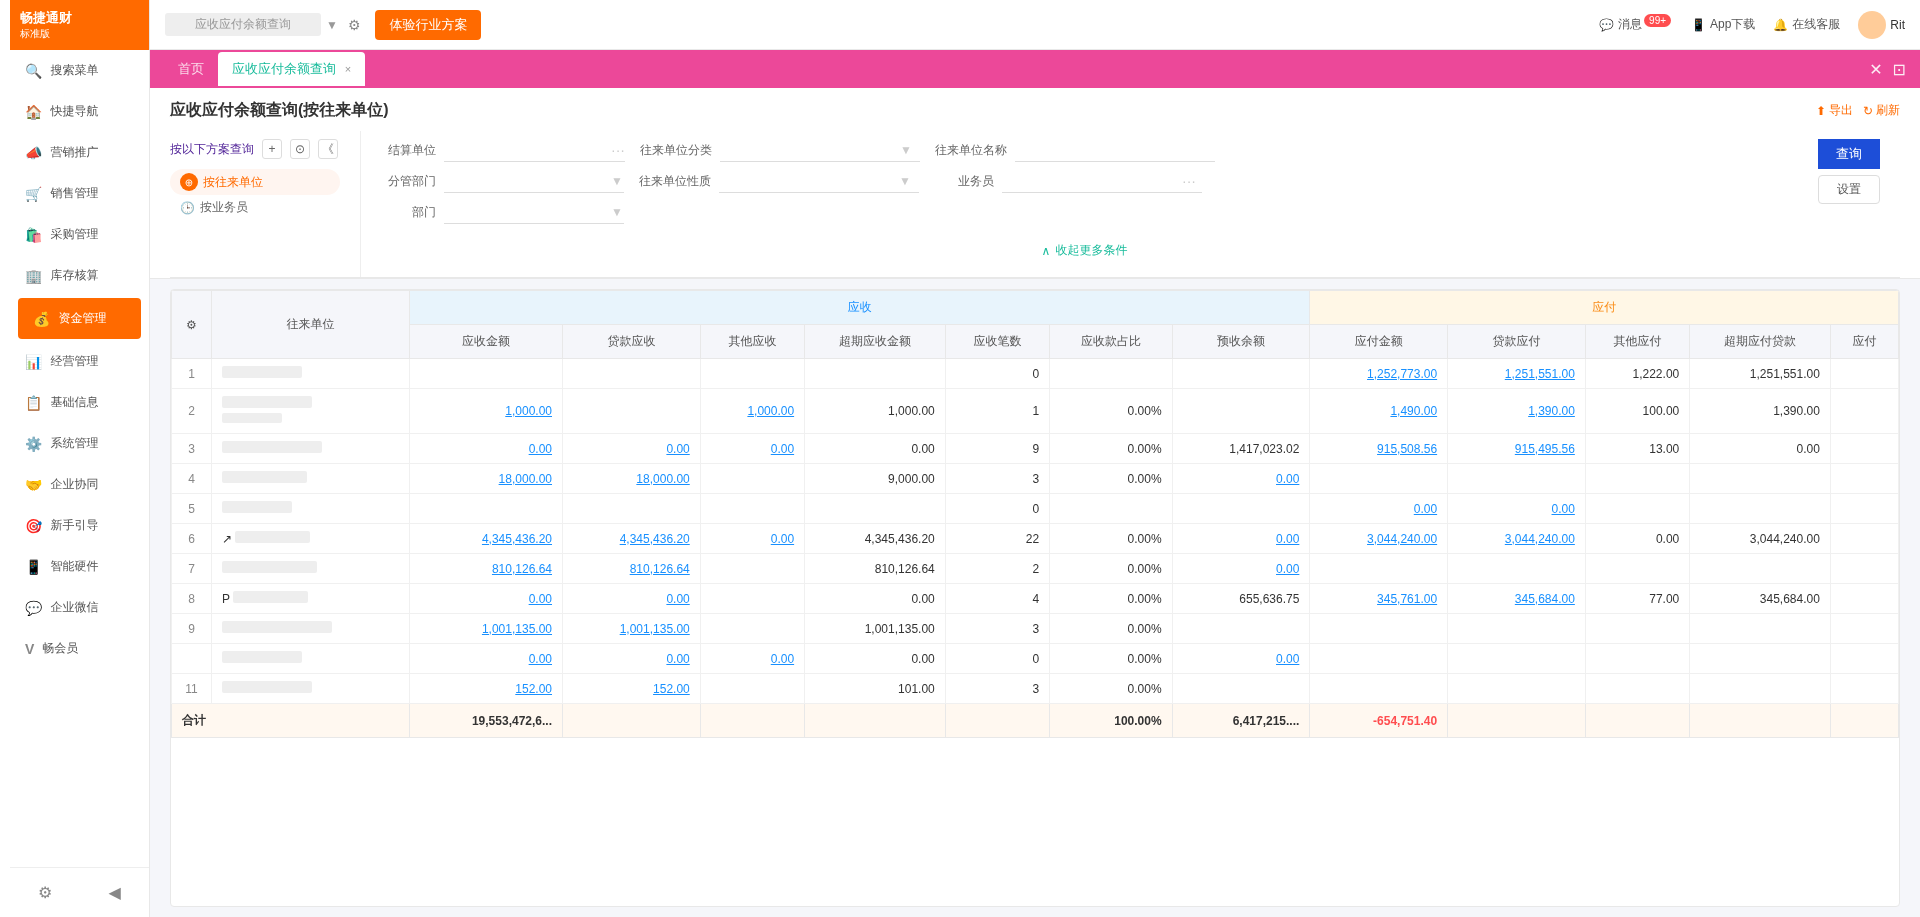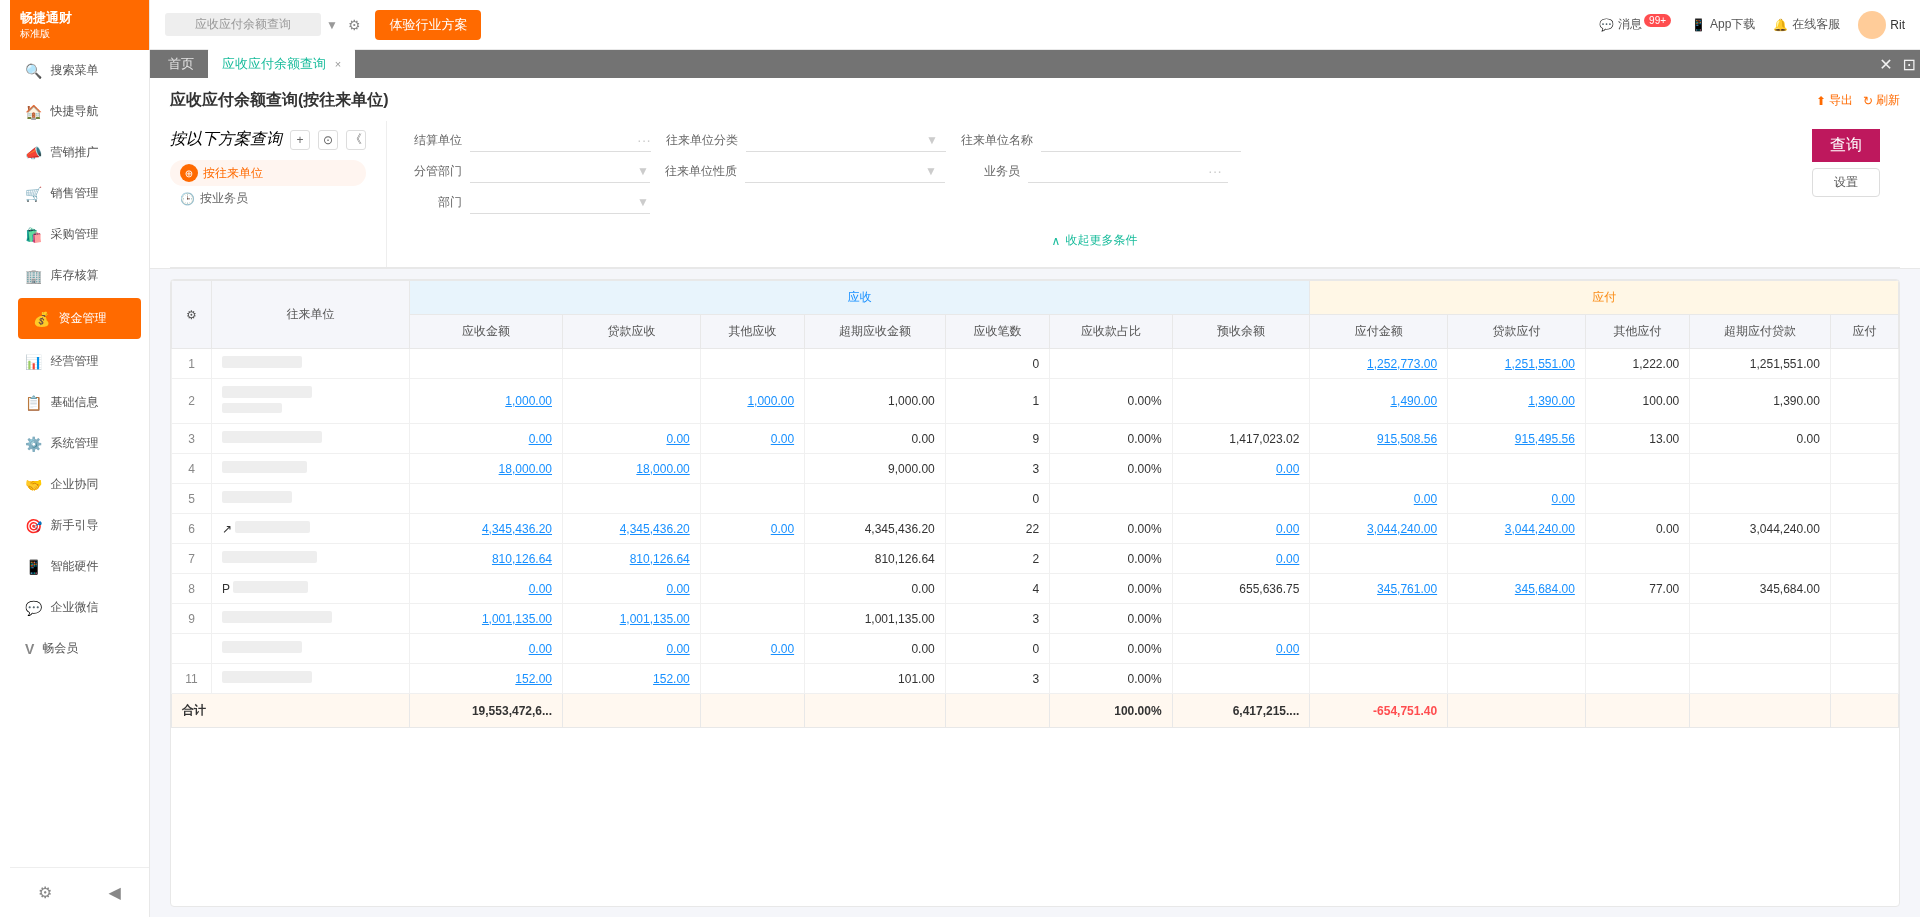--- a/index.html
+++ b/index.html
@@ -29,58 +29,58 @@
     .topbar-chevron { color: #999; cursor: pointer; }
     .topbar-gear { color: #888; cursor: pointer; font-size: 14px; }
     .topbar-solution-btn { background: #ff6a00; color: #fff; border: none; border-radius: 4px; padding: 6px 14px; font-size: 13px; cursor: pointer; margin-left: 5px; }
     .topbar-right { margin-left: auto; display: flex; align-items: center; gap: 18px; }
     .topbar-right-item { display: flex; align-items: center; gap: 4px; color: #555; cursor: pointer; font-size: 12px; }
     .badge { background: #ff4d4f; color: #fff; border-radius: 10px; padding: 1px 5px; font-size: 10px; position: relative; top: -4px; left: -2px; }
     .topbar-avatar { width: 28px; height: 28px; background: #ddd; border-radius: 50%; }
     .topbar-username { font-size: 12px; color: #333; }
 
     
-    .tab-bar { background: #737373; display: flex; align-items: center; height: 28px; padding: 0 4px; }
+    .tab-bar { background: #ec4899; display: flex; align-items: center; height: 38px; padding: 0 14px; }
     .tab { padding: 8px 14px; color: #fff; cursor: pointer; font-size: 13px; opacity: 0.8; }
     .tab.active { background: #fff; color: #1abc9c; border-radius: 4px 4px 0 0; opacity: 1; }
     .tab-close { color: #999; margin-left: 5px; cursor: pointer; font-size: 11px; }
     .tab-bar-right { margin-left: auto; display: flex; gap: 10px; }
     .tab-bar-right .icon-btn { color: #fff; cursor: pointer; font-size: 16px; opacity: 0.9; }
 
     
     .page-area { flex: 1; background: #f5f6fa; overflow: hidden; display: flex; flex-direction: column; }
 
     
     .page-header { background: #fff; padding: 12px 20px 0 20px; border-bottom: 1px solid #e8e8e8; }
     .page-title-row { display: flex; align-items: center; justify-content: space-between; margin-bottom: 10px; }
     .page-title { font-size: 16px; font-weight: bold; color: #333; }
     .page-header-actions { display: flex; gap: 10px; }
     .export-btn { color: #ff6a00; border: none; background: none; cursor: pointer; font-size: 12px; display: flex; align-items: center; gap: 3px; }
     .refresh-btn { color: #ff6a00; border: none; background: none; cursor: pointer; font-size: 12px; display: flex; align-items: center; gap: 3px; }
 
     
     .filter-area { background: #fff; padding: 10px 20px; border-bottom: 1px solid #e8e8e8; }
     .filter-tabs { display: flex; align-items: center; gap: 8px; margin-bottom: 10px; }
-    .filter-tabs-label { color: #000000; font-size: 16px; font-style: italic; }
+    .filter-tabs-label { color: #4c1d95; font-size: 12px; }
     .filter-tab-btn { width: 20px; height: 20px; border: 1px solid #ddd; border-radius: 3px; display: flex; align-items: center; justify-content: center; cursor: pointer; font-size: 12px; color: #666; }
     .filter-option { display: flex; align-items: center; gap: 5px; padding: 4px 10px; border-radius: 15px; cursor: pointer; font-size: 12px; }
     .filter-option.active { background: #fff5f0; color: #ff6a00; }
     .filter-option .option-icon { width: 18px; height: 18px; background: #ff6a00; border-radius: 50%; display: flex; align-items: center; justify-content: center; color: #fff; font-size: 10px; }
     .filter-option2 { display: flex; align-items: center; gap: 5px; padding: 4px 10px; cursor: pointer; color: #666; font-size: 12px; }
     .filter-option2 .option-icon2 { color: #888; font-size: 12px; }
 
     .filter-row { display: flex; align-items: center; gap: 15px; margin-bottom: 8px; }
     .filter-item { display: flex; align-items: center; gap: 8px; }
     .filter-label { color: #666; font-size: 12px; min-width: 60px; text-align: right; }
     .filter-input { border: none; border-bottom: 1px solid #ddd; padding: 4px 6px; font-size: 12px; min-width: 180px; outline: none; color: #333; }
     .filter-dots { color: #ccc; font-size: 14px; cursor: pointer; }
     .filter-chevron { color: #ccc; font-size: 12px; }
 
     .collapse-btn { display: flex; align-items: center; gap: 5px; color: #1abc9c; cursor: pointer; font-size: 12px; justify-content: center; padding: 5px; }
-    .query-btn { background: #be185d; color: #fff; border: none; border-radius: 0; padding: 6px 18px; font-size: 16px; cursor: pointer; }
+    .query-btn { background: #1d4ed8; color: #fff; border: none; border-radius: 0; padding: 6px 18px; font-size: 13px; cursor: pointer; }
     .settings-btn { background: #fff; color: #555; border: 1px solid #ddd; border-radius: 4px; padding: 5px 18px; font-size: 12px; cursor: pointer; }
 
     
     .table-area { flex: 1; overflow: hidden; background: #fff; margin: 10px 20px; border: 1px solid #e8e8e8; border-radius: 4px; display: flex; flex-direction: column; }
     .table-scroll { overflow: auto; flex: 1; }
     table { border-collapse: collapse; width: 100%; font-size: 12px; }
     thead { background: #f5f6fa; }
     thead tr th { padding: 8px 10px; text-align: center; border: 1px solid #e8e8e8; color: #555; font-weight: normal; white-space: nowrap; }
     thead tr.group-header th { background: #f5f6fa; }
     tbody tr td { padding: 7px 10px; border: 1px solid #f0f0f0; text-align: right; color: #333; white-space: nowrap; }

